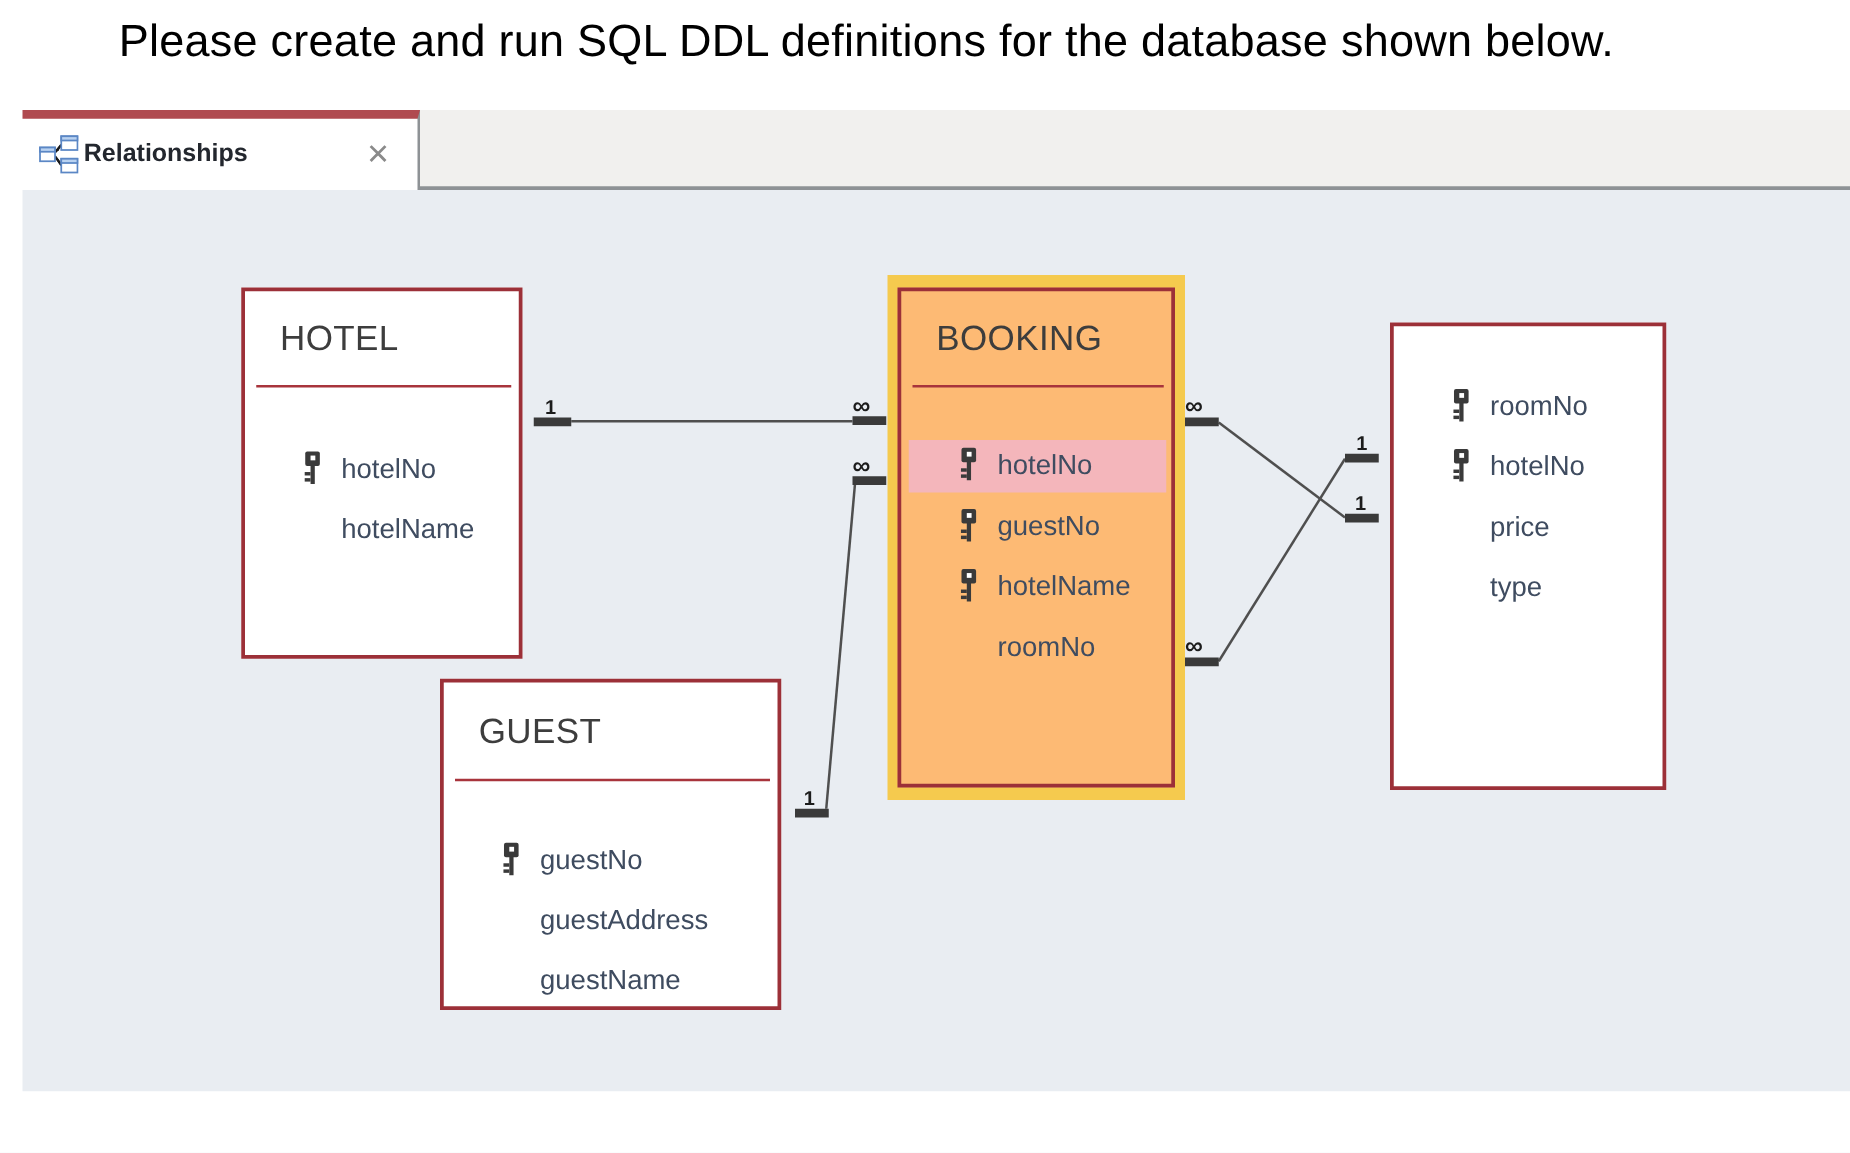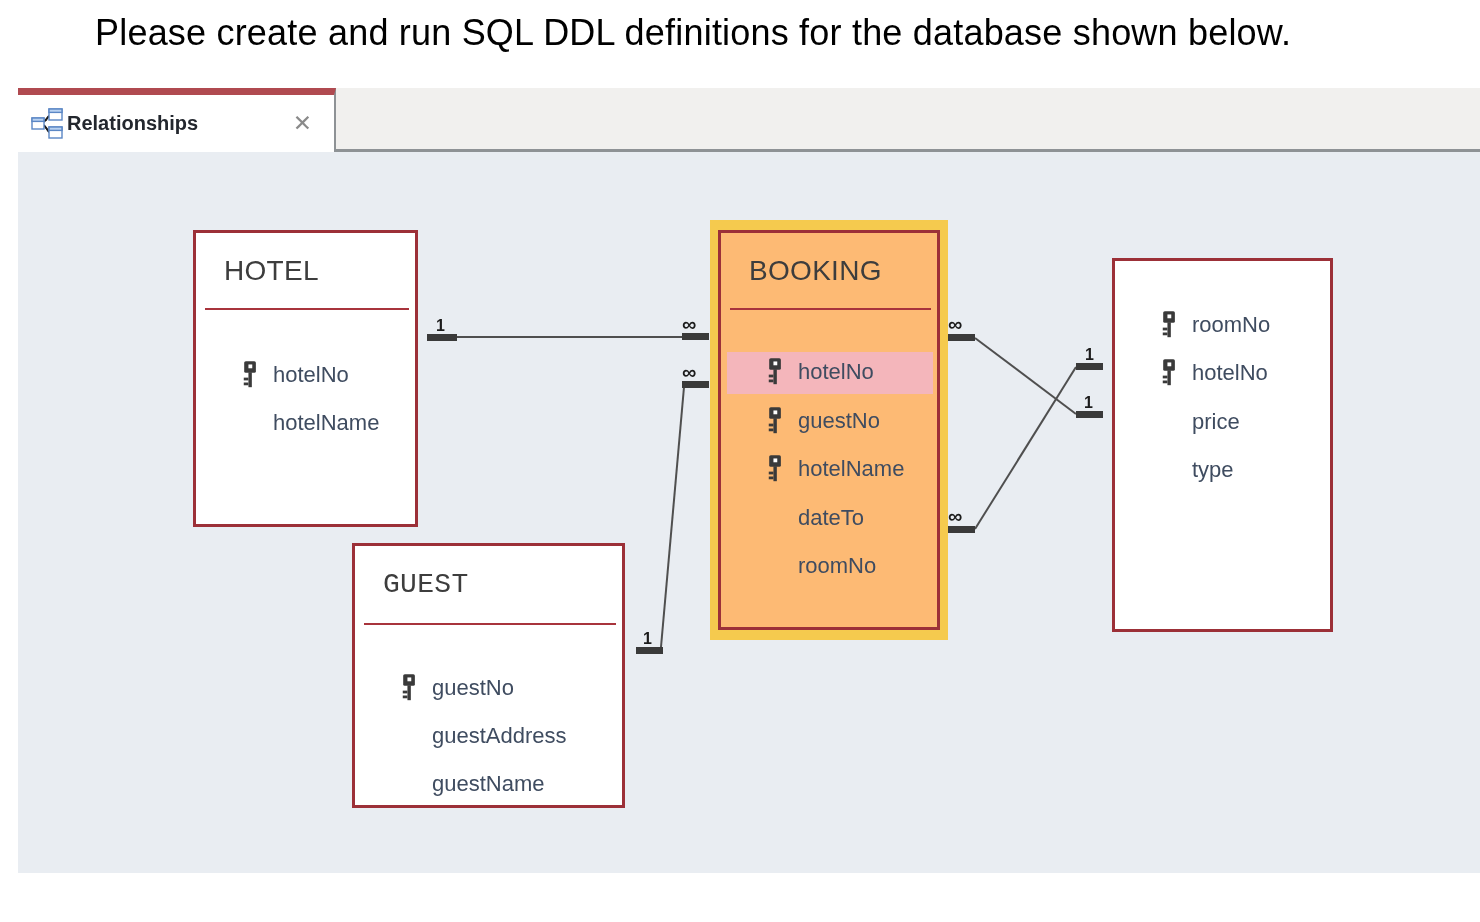--- a/index.html
+++ b/index.html
@@ -47,21 +47,21 @@
   .row { position:relative; height:48px; }
   .key { position:absolute; left:45px; top:50%; transform:translateY(-52%); width:17px; height:28px; z-index:1; }
   .fname { position:absolute; left:77px; top:50%; transform:translateY(-50%); font-size:22px; color:var(--field-text,#3f4c60); z-index:1; white-space:nowrap; }
   .row-hl { position:absolute; left:6px; right:4px; top:4px; bottom:3px; background:var(--highlight,#f4b6bb); z-index:0; }
   .t-hotel { left:193px; top:230px; width:225px; height:297px; }
   .t-hotel .t-fields { padding-top:5px; }
   .t-room  { left:1112px; top:258px; width:221px; height:374px; }
   .t-room .t-fields { padding-top:4px; }
   .t-room .row { height:48.3px; }
   .t-guest { left:352px; top:543px; width:273px; height:265px; }
-  .t-guest .t-header { height:77px; line-height:77px;font-family:Liberation Mono, monospace; }
+  .t-guest .t-header { height:77px; line-height:77px; }
   .t-guest .t-fields { padding-top:3px; }
   .sel-wrap {
     position:absolute; left:710px; top:220px; width:238px; height:420px;
     box-sizing:border-box; background:var(--selection,#f5ca4e); padding:10px 8px;
   }
   .t-booking { position:relative; left:0; top:0; width:222px; height:400px;
     box-sizing:border-box; background:#fdba74; border:3px solid var(--table-border,#9c3038); }
   .t-booking .t-fields { padding-top:2px; }
   .t-booking .row { height:48.5px; }
 </style>
@@ -178,23 +178,20 @@
                 <rect x="3" y="0.5" width="11" height="11" rx="1.5" fill="#3a3a3a"></rect>
                 <rect x="7" y="3.6" width="3.6" height="3.6" fill="#fff"></rect>
                 <rect x="7" y="11" width="3.2" height="14" fill="#3a3a3a"></rect>
                 <rect x="2.6" y="16" width="4.4" height="2.6" fill="#3a3a3a"></rect>
                 <rect x="2.6" y="20.6" width="4.4" height="2.6" fill="#3a3a3a"></rect>
               </svg>
           </span>
           <span class="fname">hotelName</span>
         </div>
         <div class="row">
-          <span class="fname">dateTo</span>
-        </div>
-        <div class="row">
           <span class="fname">roomNo</span>
         </div>
       </div>
     </div>
   </div>
 
   <div class="table t-room">
     <div class="t-fields">
       <div class="row">
         <span class="key">

